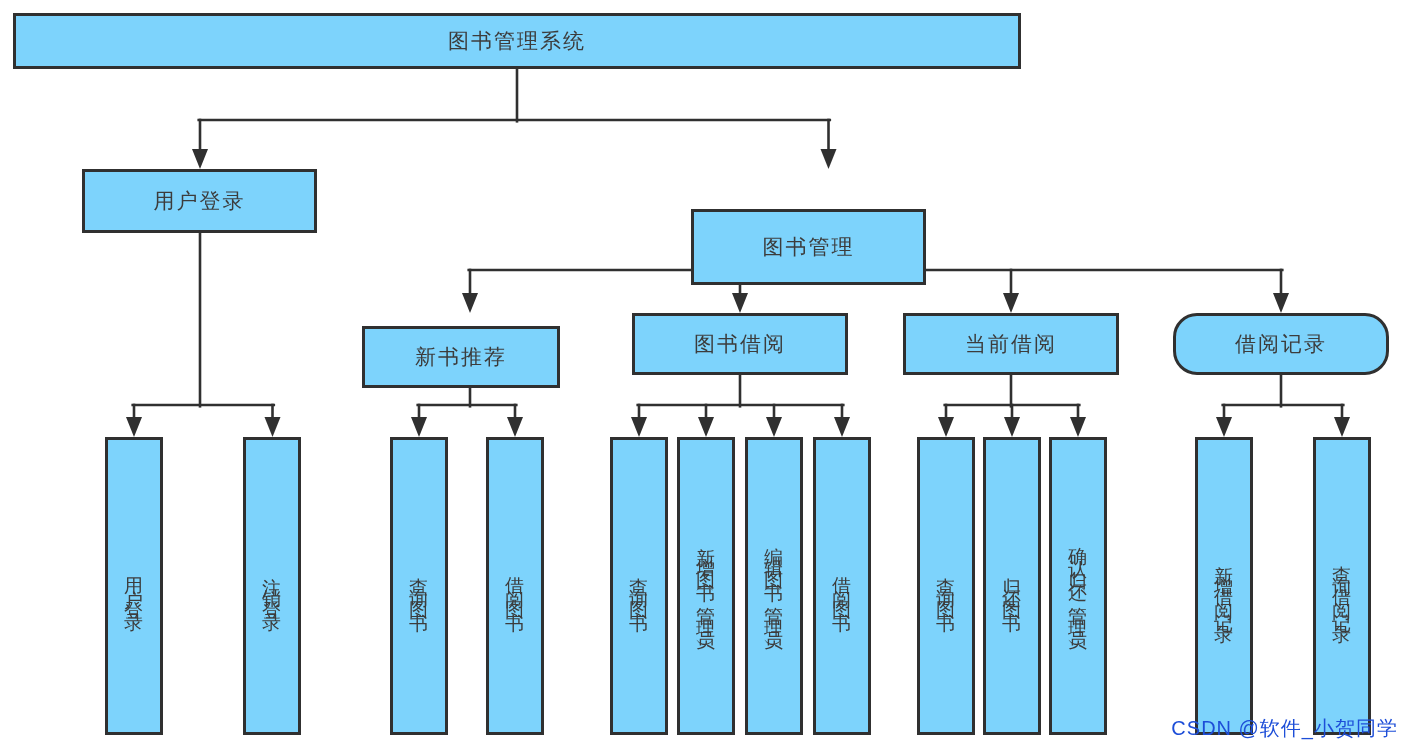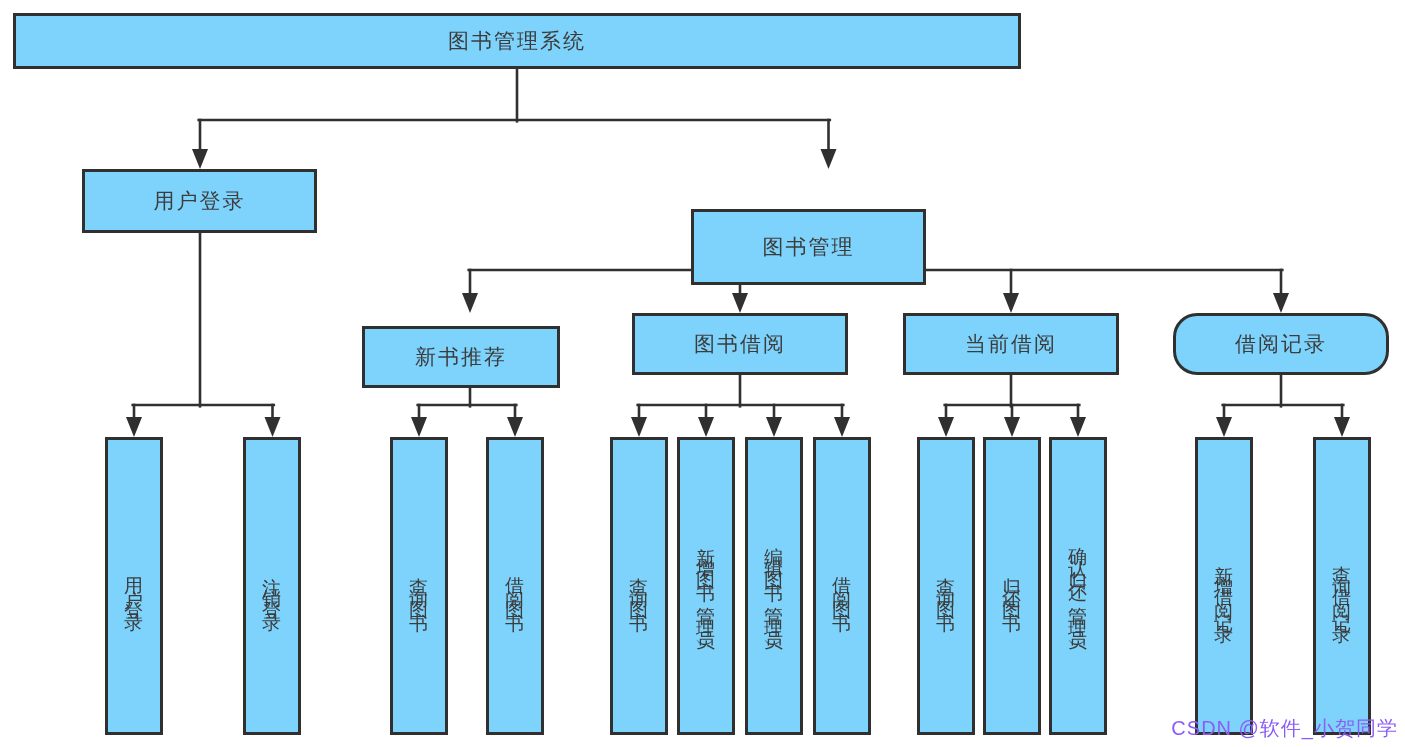--- a/index.html
+++ b/index.html
@@ -28,21 +28,21 @@
     font-size:19px;
     line-height:1;
     letter-spacing:12px;
     color:#3c3c3c;
     white-space:nowrap;
   }
   #watermark{
     position:absolute;
     right:7px;bottom:5px;
     font-size:20px;
-    color:#8b5cf6;
+    color:#1d4ed8;
     letter-spacing:1px;
     white-space:nowrap;
     z-index:5;
   }
 </style>
 </head>
 <body>
 
 <div id="stage">
 

